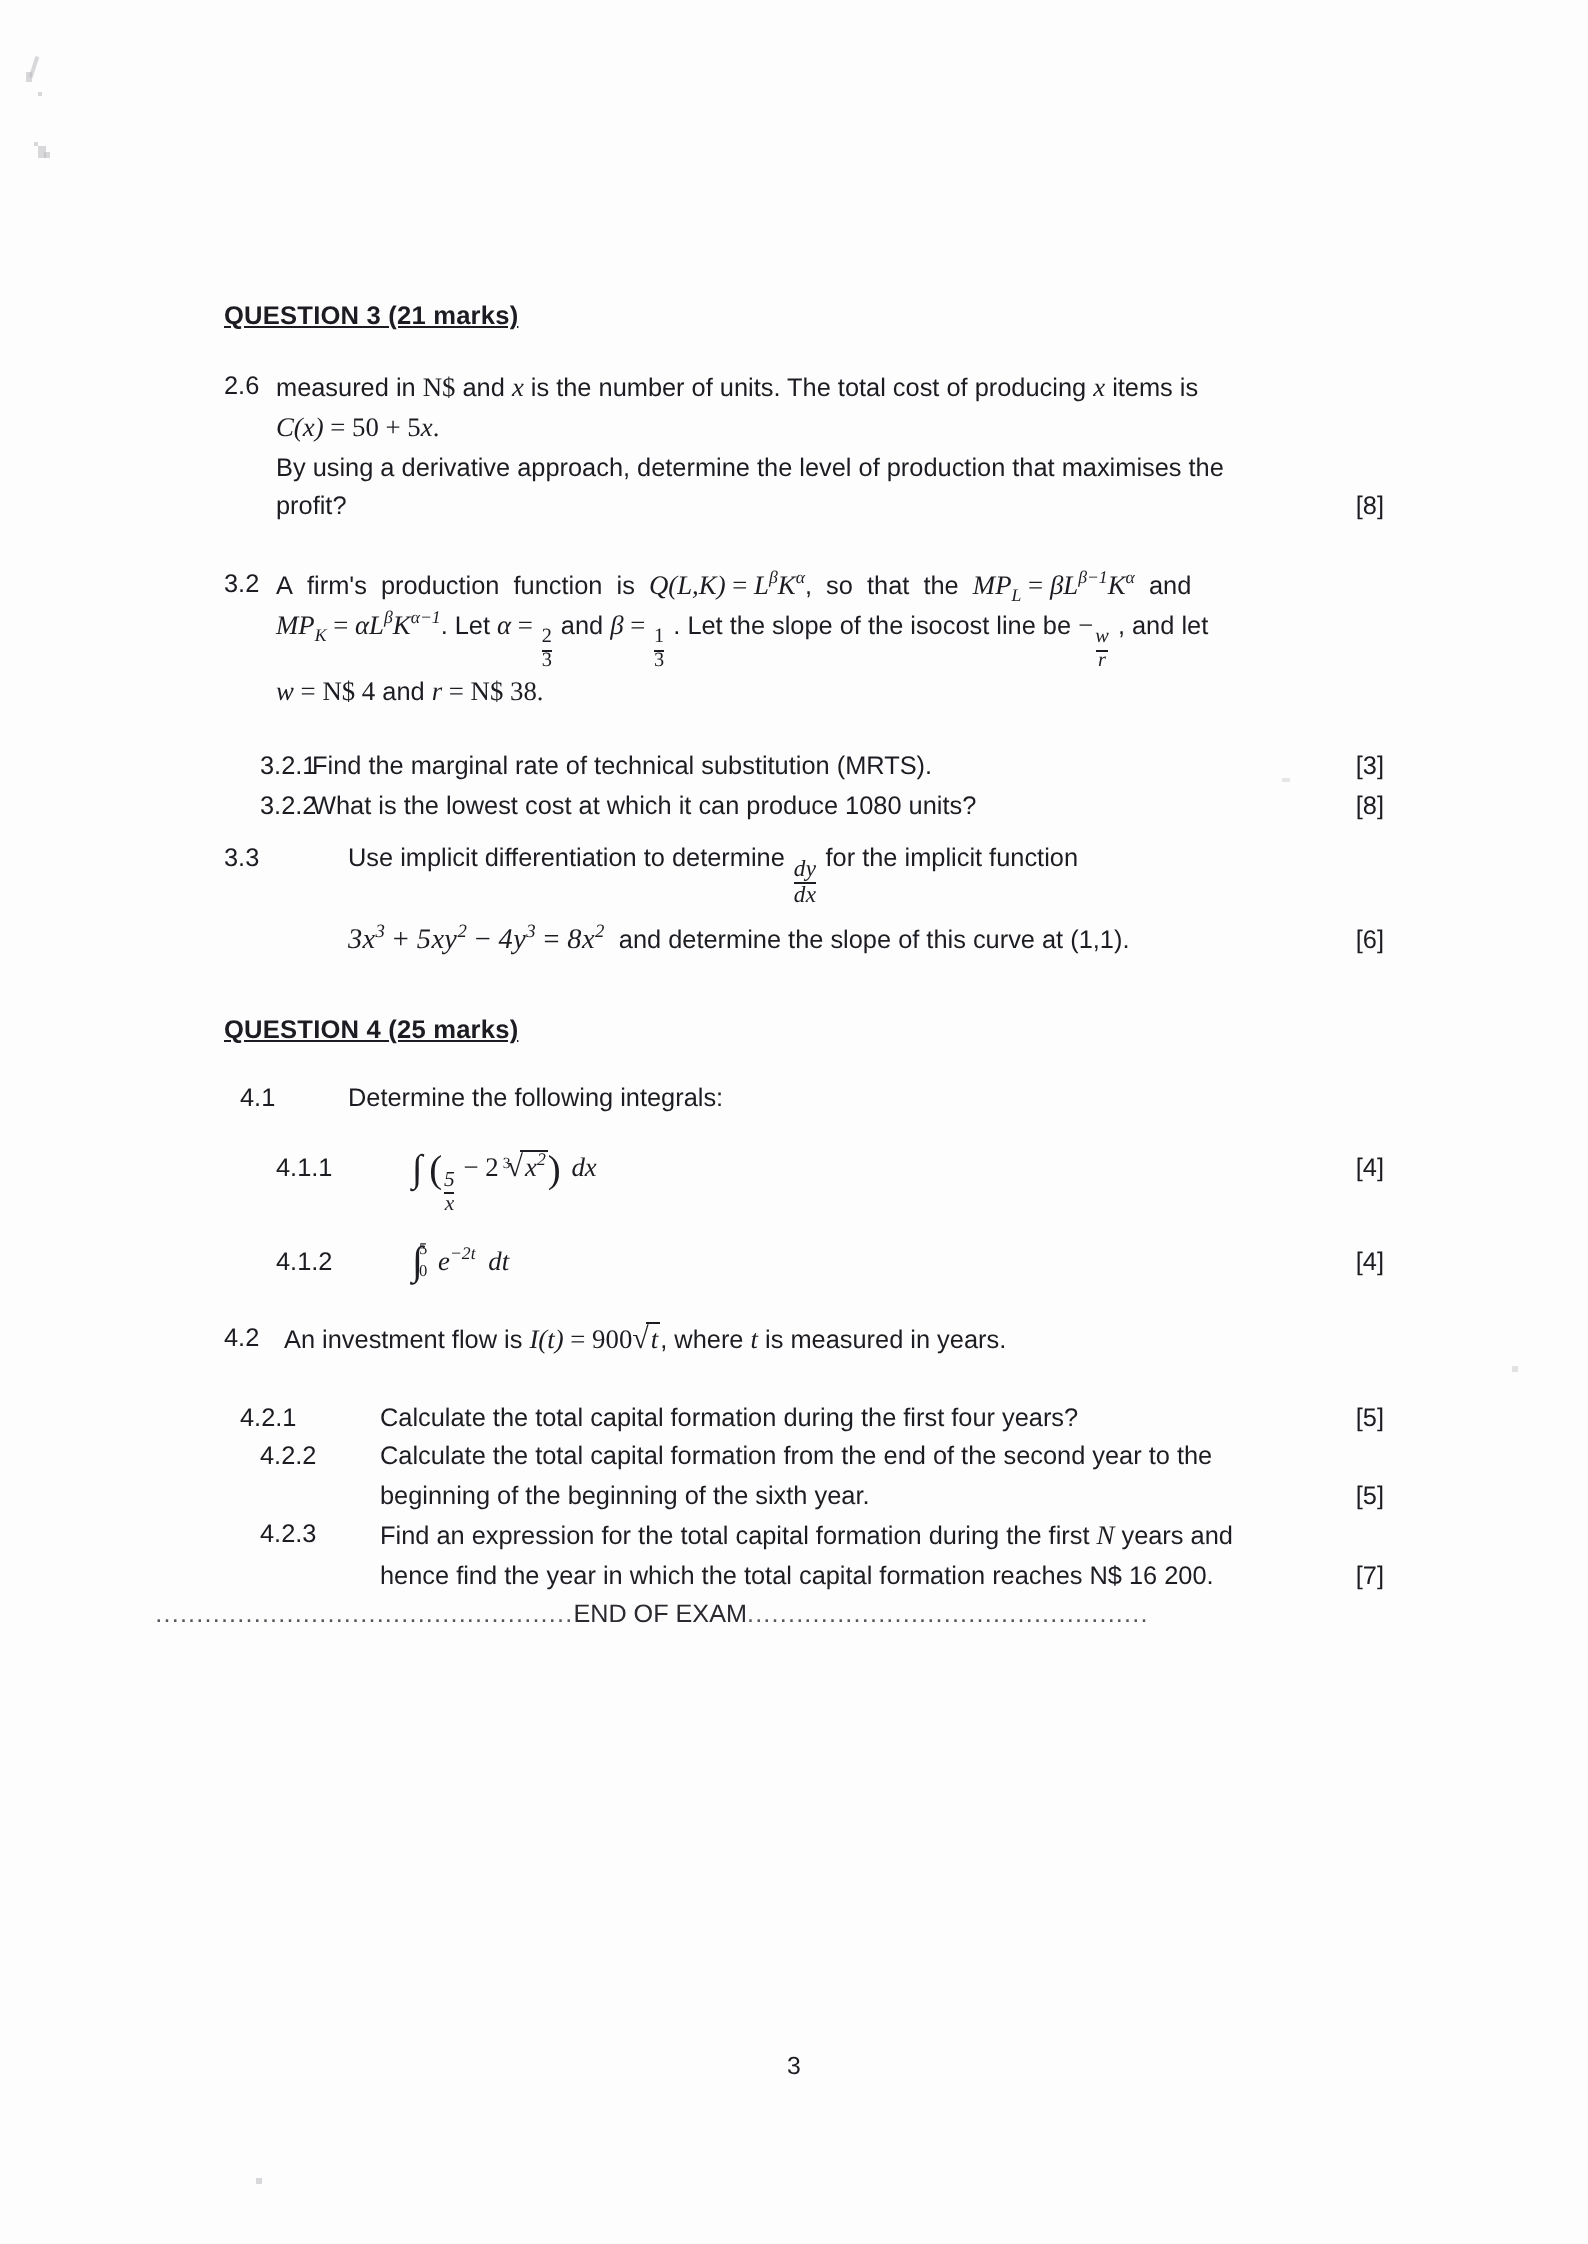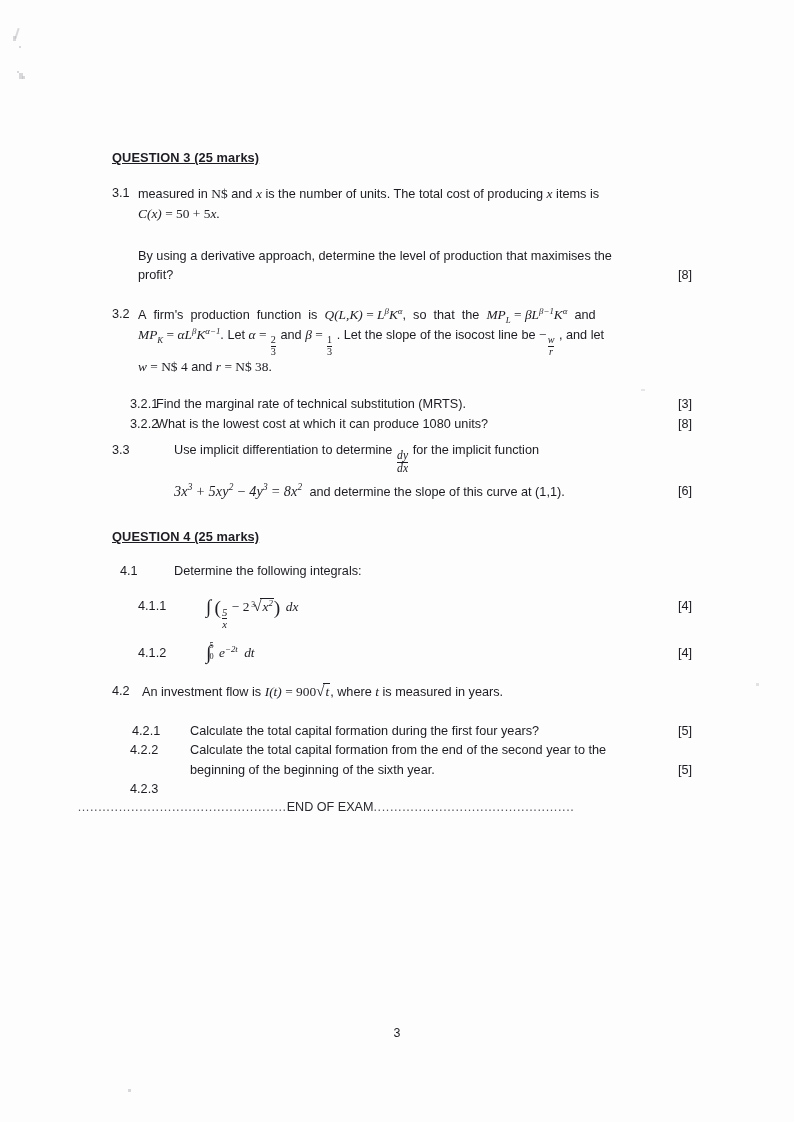--- a/index.html
+++ b/index.html
@@ -177,35 +177,35 @@
   <div class="speckle speck-c"></div>
   <div class="speckle speck-d"></div>
   <div class="speckle speck-e"></div>
   <div class="speckle speck-f"></div>
   <div class="speckle speck-g"></div>
   <div class="speckle speck-h"></div>
   <div class="speckle speck-i"></div>
 
   <div class="content">
 
-    <div class="qhead" style="margin-bottom:19px;">QUESTION 3 (25 marks)</div>
+    <div class="qhead" style="margin-bottom:19px;">QUESTION 3 (21 marks)</div>
 
     <div class="block">
       <div class="row" style="padding-left:26px;">
-        <span class="num">3.1</span>
+        <span class="num">2.6</span>
       </div>
       <div class="row" style="padding-left:26px;">
         measured in <span class="math math-up">N$</span> and
         <span class="math">x</span> is the number of units. The total cost of producing
         <span class="math">x</span> items is
       </div>
       <div class="row" style="padding-left:26px;">
         <span class="math"><span>C(x)</span><span class="math-up"> = 50 + 5</span><span>x</span><span class="math-up">.</span></span>
       </div>
-      <div class="row" style="padding-left:26px;margin-top:22px;">
+      <div class="row" style="padding-left:26px;">
         By using a derivative approach, determine the level of production that maximises the
       </div>
       <div class="row" style="padding-left:26px;">
         <span>profit?</span>
         <span class="marks">[8]</span>
       </div>
     </div>
 
     <div class="block" style="margin-top:19px;">
       <div class="row" style="padding-left:26px; text-align:justify;">
@@ -307,36 +307,42 @@
     <div class="block" style="margin-top:17px;">
       <div class="row" style="padding-left:30px;">
         <span class="num">4.2</span>
         <span>An investment flow is
           <span class="math"><span>I(t)</span><span class="math-up"> = 900</span><span class="radical"><span class="sqrtsym math-up">√</span><span class="bar"><span>t</span></span></span></span>, where
           <span class="math">t</span> is measured in years.
         </span>
       </div>
 
       <div class="row" style="padding-left:78px; margin-top:20px;">
-        <span class="num" style="left:20px;">4.2.1</span>
+        <span class="num" style="left:8px;">4.2.1</span>
         <span>Calculate the total capital formation during the first four years?</span>
         <span class="marks">[5]</span>
       </div>
 
       <div class="row" style="padding-left:78px;">
         <span class="num" style="left:18px;">4.2.2</span>
         <span>Calculate the total capital formation from the end of the second year to the</span>
       </div>
       <div class="row" style="padding-left:78px;">
         <span>beginning of the beginning of the sixth year.</span>
         <span class="marks">[5]</span>
       </div>
 
       <div class="row" style="padding-left:78px;">
         <span class="num" style="left:18px;">4.2.3</span>
+        <span>Find an expression for the total capital formation during the first
+          <span class="math">N</span> years and</span>
+      </div>
+      <div class="row" style="padding-left:78px;">
+        <span>hence find the year in which the total capital formation reaches N$ 16 200.</span>
+        <span class="marks">[7]</span>
       </div>
     </div>
 
   </div>
 
   <div class="dots-line" style="top:800px;">
     <span class="dots">...................................................</span><span>END OF EXAM</span><span class="dots">.................................................</span>
   </div>
 
   <div class="pagenum" style="top:1026px;">3</div>

